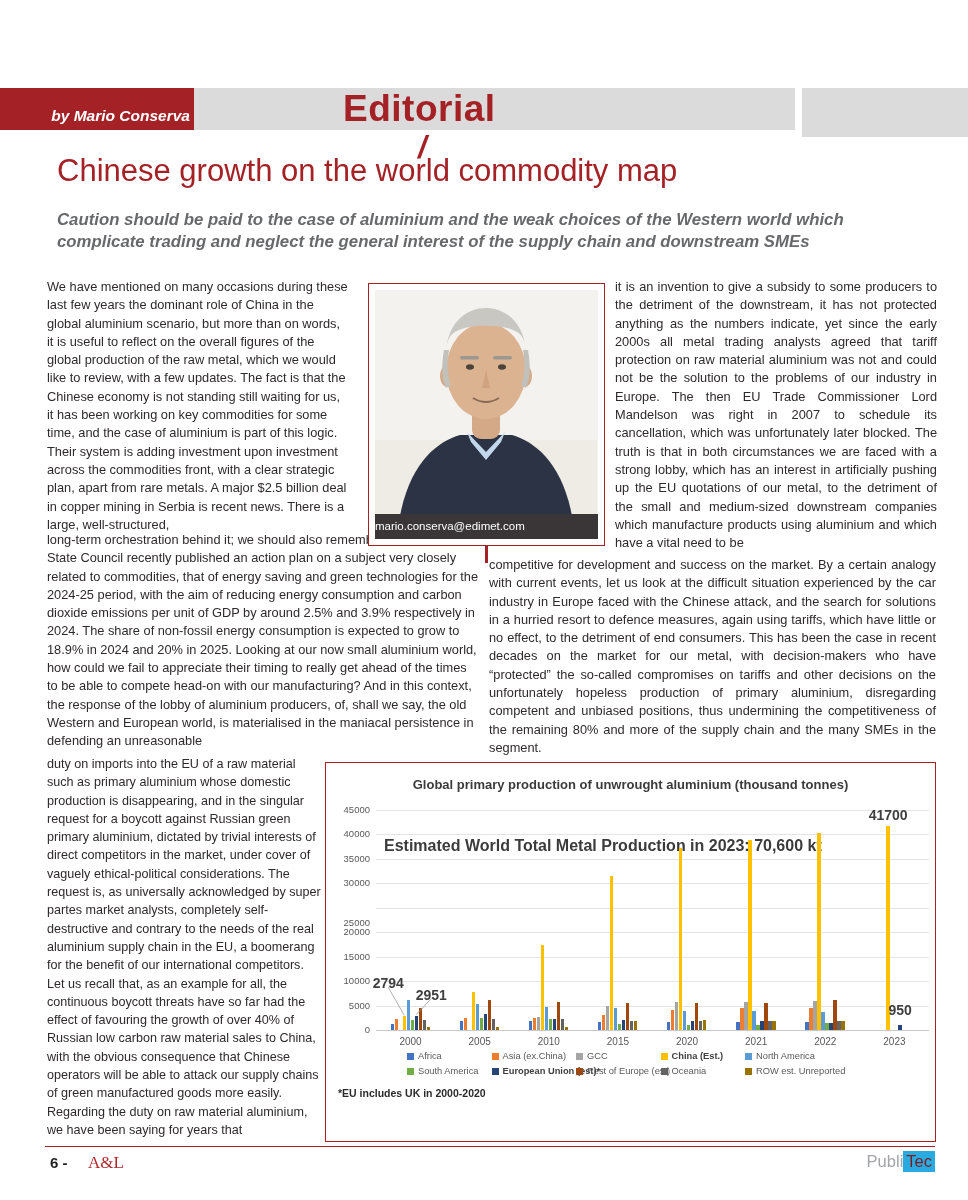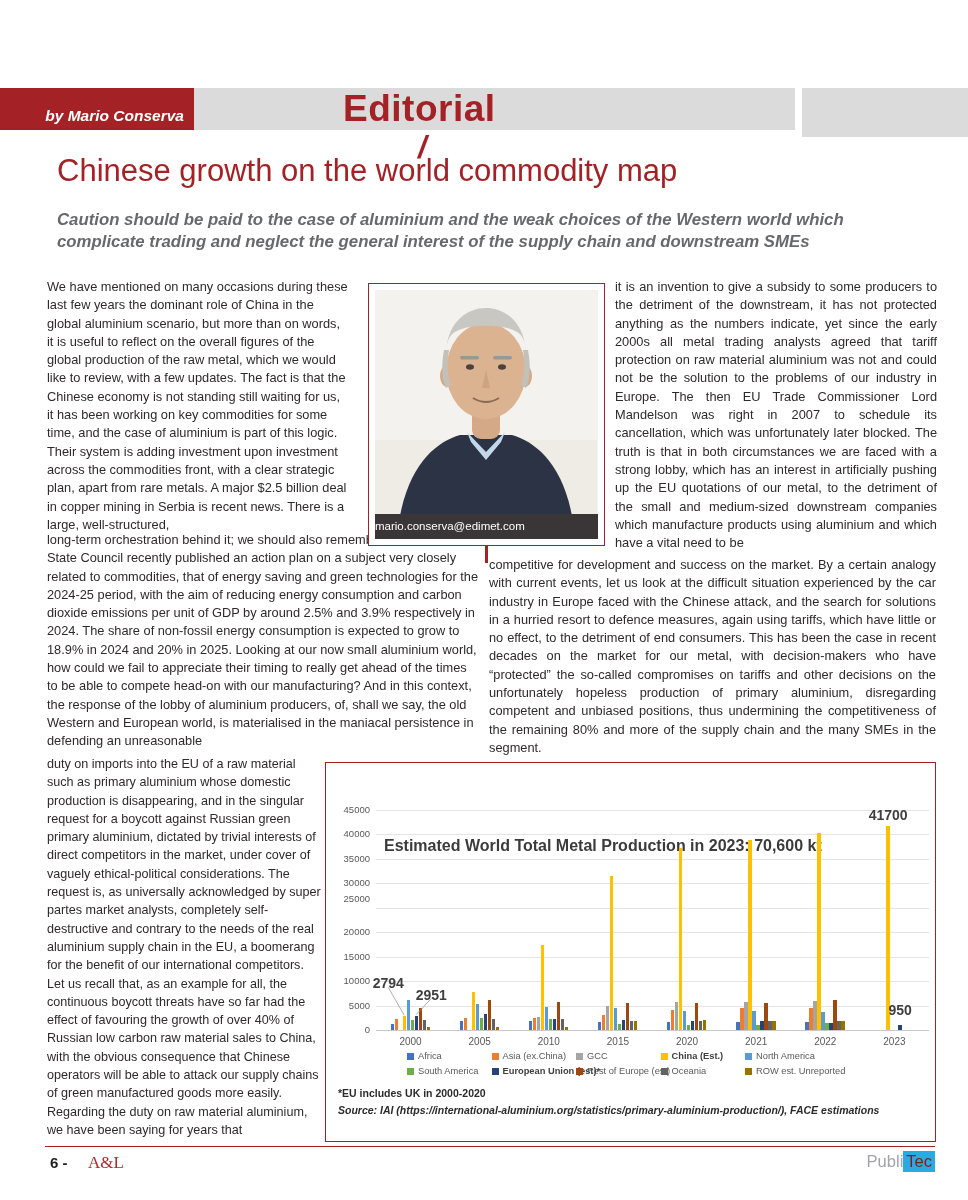--- a/index.html
+++ b/index.html
@@ -5,21 +5,21 @@
   html,body{margin:0;padding:0;}
   body{position:relative;width:968px;height:1200px;background:#ffffff;overflow:hidden;
        font-family:"Liberation Sans","DejaVu Sans",sans-serif;color:#2e2a2b;}
   .abs{position:absolute;}
 
   
   .header-band{left:0;top:88px;width:795px;height:42px;background:#dbdbdb;}
   .header-gap{left:795px;top:88px;width:7px;height:49px;background:#ffffff;}
   .header-band-right{left:802px;top:88px;width:166px;height:49px;background:#dbdbdb;}
   .byline-box{left:0;top:88px;width:194px;height:42px;background:#a42125;
-              display:flex;align-items:flex-end;justify-content:flex-end;box-sizing:border-box;padding:0 10px 5px 0;}
+              display:flex;align-items:flex-end;justify-content:flex-end;box-sizing:border-box;padding:0 4px 5px 0;}
   .byline{color:#fff;font-style:italic;font-weight:bold;font-size:15.5px;}
   .section-row{left:343px;top:88px;height:42px;display:flex;align-items:center;flex-direction:column;}
   .section-en{color:#a42125;font-weight:bold;font-size:37px;letter-spacing:.5px;}
   .section-sep{color:#a42125;font-weight:bold;font-style:italic;font-size:31px;margin:0 8px 0 14px;}
   .section-it{color:#ffffff;font-weight:bold;font-style:italic;font-size:31px;letter-spacing:1px;}
 
   .headline{left:57px;top:153px;width:860px;color:#a42125;font-weight:normal;font-size:31px;}
   .standfirst{left:57px;top:209px;width:878px;color:#68696b;font-weight:bold;font-style:italic;
               font-size:16.8px;line-height:1.32;}
 
@@ -116,34 +116,35 @@
       <ellipse cx="127" cy="77" rx="4" ry="2.8" fill="#4c423c"></ellipse>
       <path d="M111 80 L107 98 L115 98 Z" fill="#d0a27f"></path>
       <path d="M98 108 Q111 116 124 108" stroke="#8a6a55" stroke-width="2" fill="none"></path>
     </svg>
     <div class="photo-caption">mario.conserva@edimet.com</div>
   </div>
 </div>
 <div class="abs photo-tick"></div>
 
 <div class="abs chart-box">
+  <div class="chart-title">Global primary production of unwrought aluminium (thousand tonnes)</div>
   <div class="chart-annotation">Estimated World Total Metal Production in 2023: 70,600 kt</div>
   <div class="chart-plot" id="chart-plot">
       <div class="gridline zero" style="top: 220px;"></div>
       <div class="ytick" style="top: 214px;">0</div>
       <div class="gridline" style="top: 195.556px;"></div>
       <div class="ytick" style="top: 189.556px;">5000</div>
       <div class="gridline" style="top: 171.111px;"></div>
       <div class="ytick" style="top: 165.111px;">10000</div>
       <div class="gridline" style="top: 146.667px;"></div>
       <div class="ytick" style="top: 140.667px;">15000</div>
       <div class="gridline" style="top: 122.222px;"></div>
       <div class="ytick" style="top: 116.222px;">20000</div>
       <div class="gridline" style="top: 97.7778px;"></div>
-      <div class="ytick" style="top: 83px;">25000</div>
+      <div class="ytick" style="top: 107px;">25000</div>
       <div class="gridline" style="top: 73.3333px;"></div>
       <div class="ytick" style="top: 67.3333px;">30000</div>
       <div class="gridline" style="top: 48.8889px;"></div>
       <div class="ytick" style="top: 42.8889px;">35000</div>
       <div class="gridline" style="top: 24.4444px;"></div>
       <div class="ytick" style="top: 18.4444px;">40000</div>
       <div class="gridline" style="top: 0px;"></div>
       <div class="ytick" style="top: -6px;">45000</div>
       <div class="xtick" style="left: 4.5625px;">2000</div>
       <div class="bar" style="left: 14.5625px; width: 3.4px; height: 5.86667px; background: rgb(68, 114, 196);"></div>
@@ -268,21 +269,20 @@
       <div class="legend-item">
         <span class="swatch" style="background: rgb(99, 99, 99);"></span>
         <span>Oceania</span>
       </div>
       <div class="legend-item">
         <span class="swatch" style="background: rgb(153, 115, 0);"></span>
         <span>ROW est. Unreported</span>
       </div>
     </div>
   <div class="chart-footnote">*EU includes UK in 2000-2020</div>
-  <div class="chart-source">Source: IAI (https://international-aluminium.org/statistics/primary-aluminium-production/), FACE estimations</div>
 </div>
 
 <div class="abs footer-rule"></div>
 <span class="abs page-num">6 -</span>
 <span class="abs mag-logo">A&amp;L</span>
 <div class="abs publitec">
   <span class="publi">Publi</span><span class="tec">Tec</span>
 </div>
 
 </body></html>

